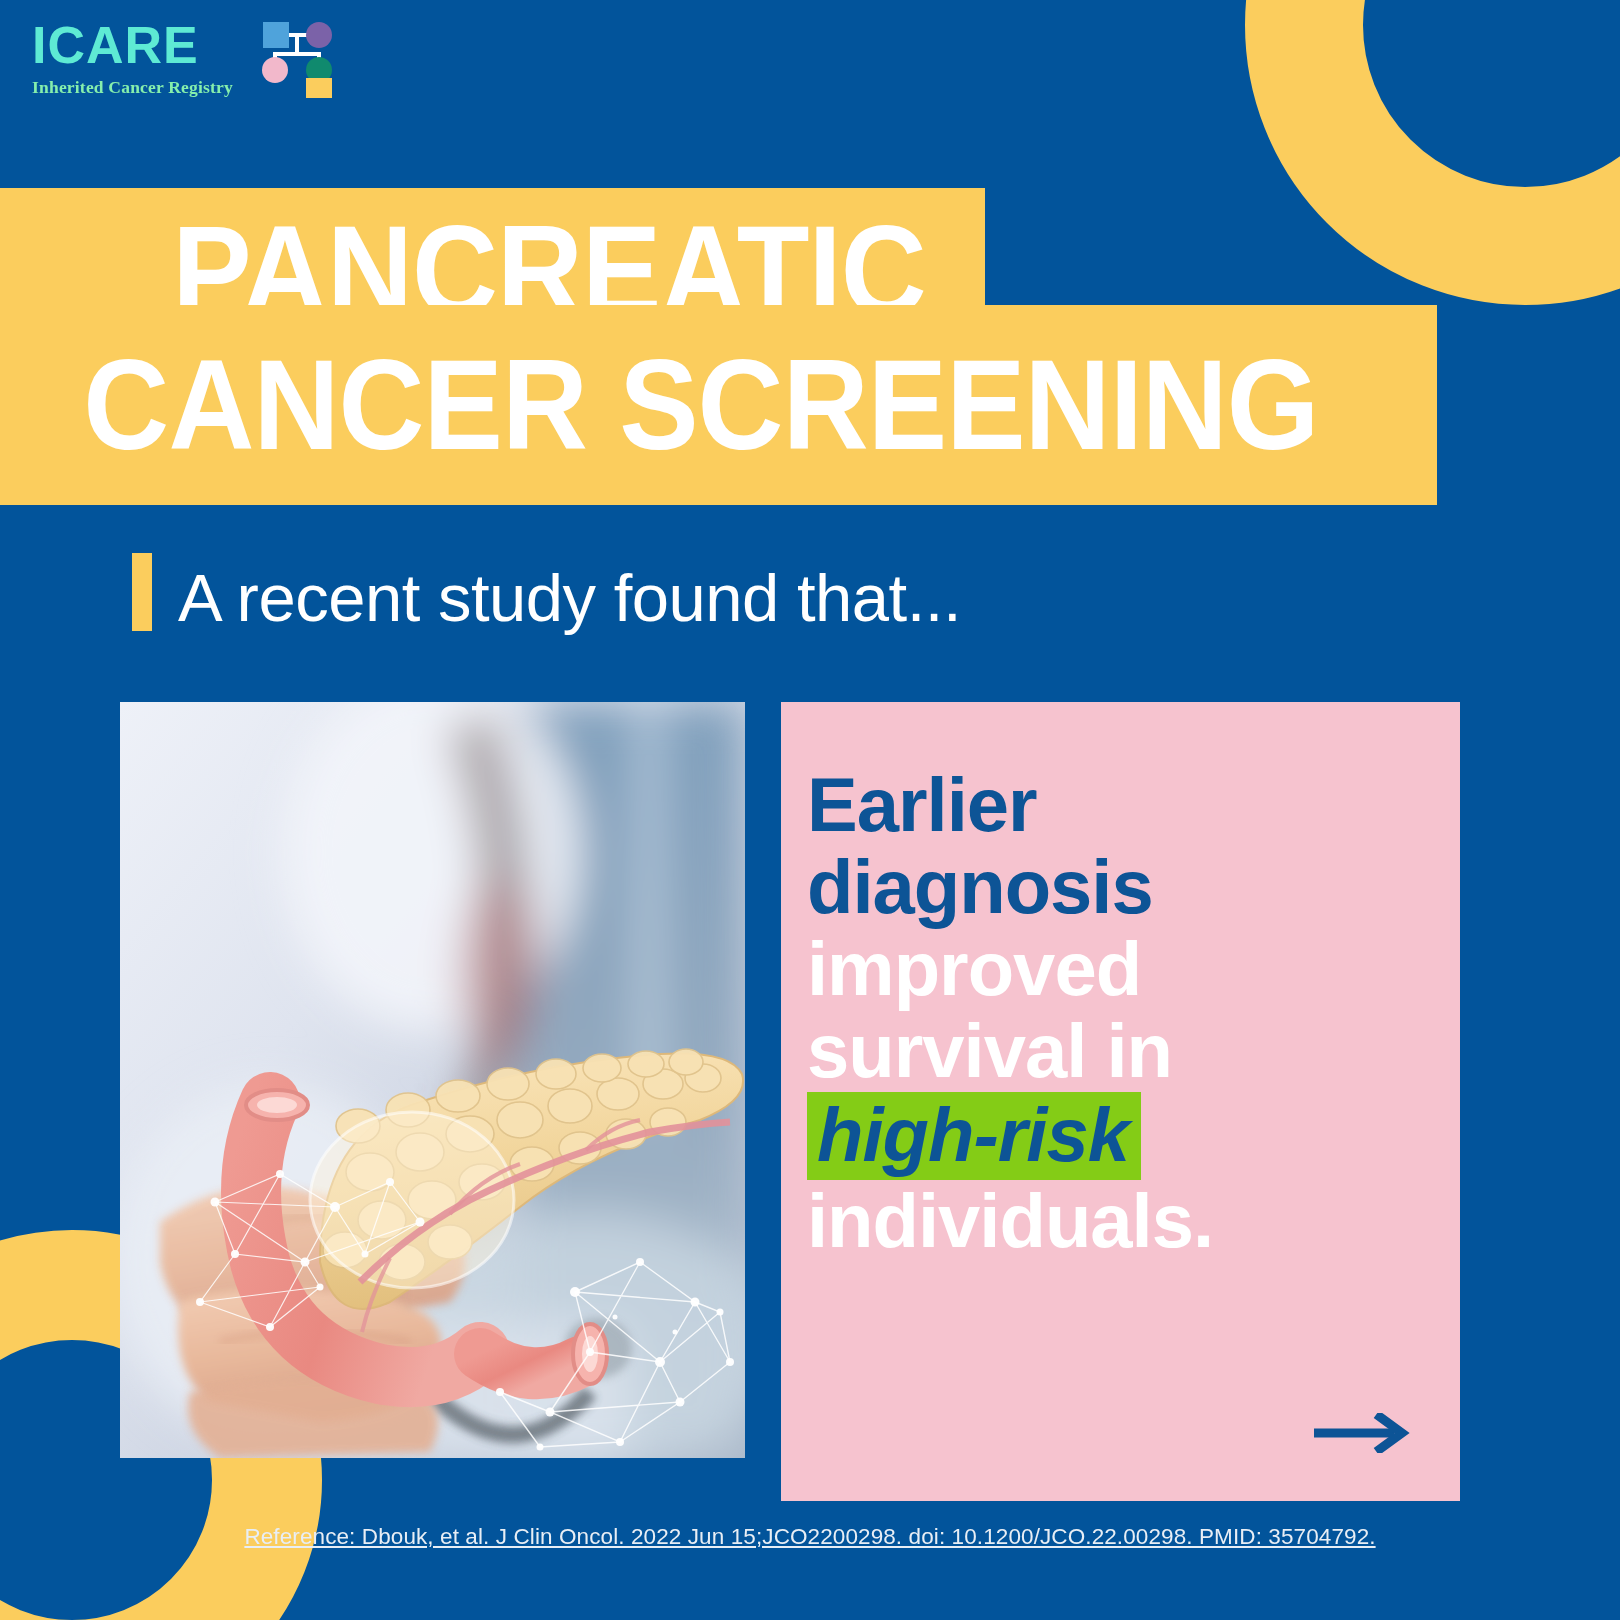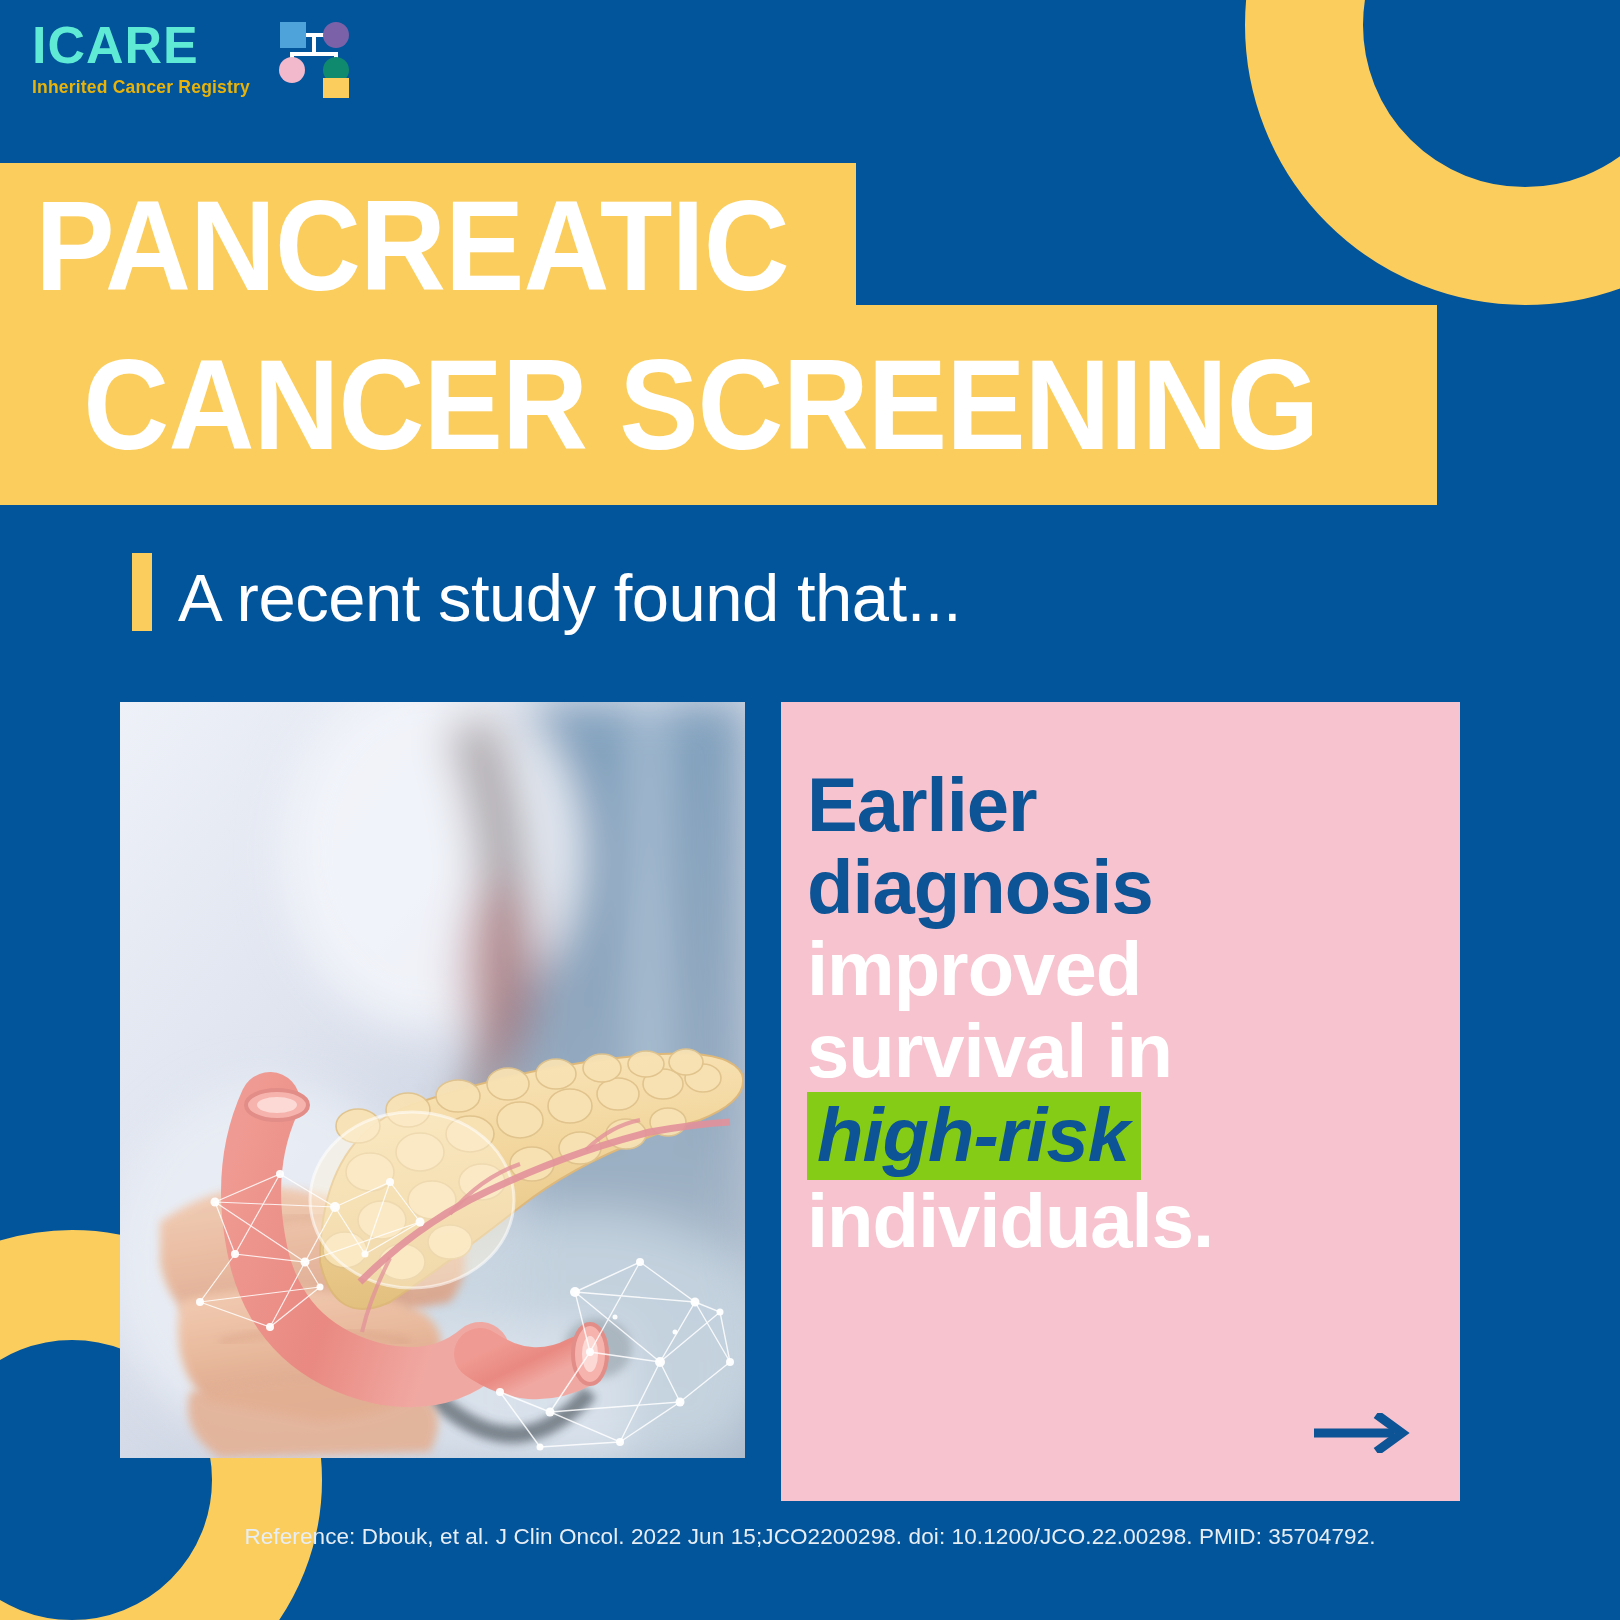--- a/index.html
+++ b/index.html
@@ -37,36 +37,37 @@
     display:flex;align-items:center;gap:22px;
   }
   .logo-word{
     color:#5eead4;
     font-size:52px;
     font-weight:bold;
     letter-spacing:1px;
     line-height:1;
   }
   .logo-sub{
-    color:#eab308;
+    color:#86efac;
     font-size:17.5px;
     font-weight:bold;
     letter-spacing:0.2px;
     margin-top:6px;
+    font-family:Liberation Serif, serif;
   }
   .pedigree{ margin-top:2px; }
 
   
   .band{
     position:absolute;
     background:#FBCD5D;
     display:flex;align-items:center;
     z-index:4;
   }
-  .band1{ left:0; top:163px; width:856px; height:165px; }
+  .band1{ left:0; top:188px; width:985px; height:165px;justify-content:flex-end; }
   .band2{ left:0; top:305px; width:1437px; height:200px;padding-left:48px; }
   .band-txt{
     color:#ffffff;
     font-weight:bold;
     font-size:132px;
     line-height:1;
     letter-spacing:-1px;
     padding-left:38px;
     white-space:nowrap;
     transform:scaleX(0.93);
@@ -136,20 +137,21 @@
   
   .ref{
     position:absolute;
     left:0;right:0;
     top:1524px;
     text-align:center;
     color:#E8EEF5;
     font-size:22.5px;
     letter-spacing:0.1px;
     z-index:6;
+    text-decoration:underline;
   }
 </style>
 </head>
 <body>
 
 <div class="ring-tr"></div>
 <div class="ring-bl"></div>
 
 <div class="logo">
   <div>

